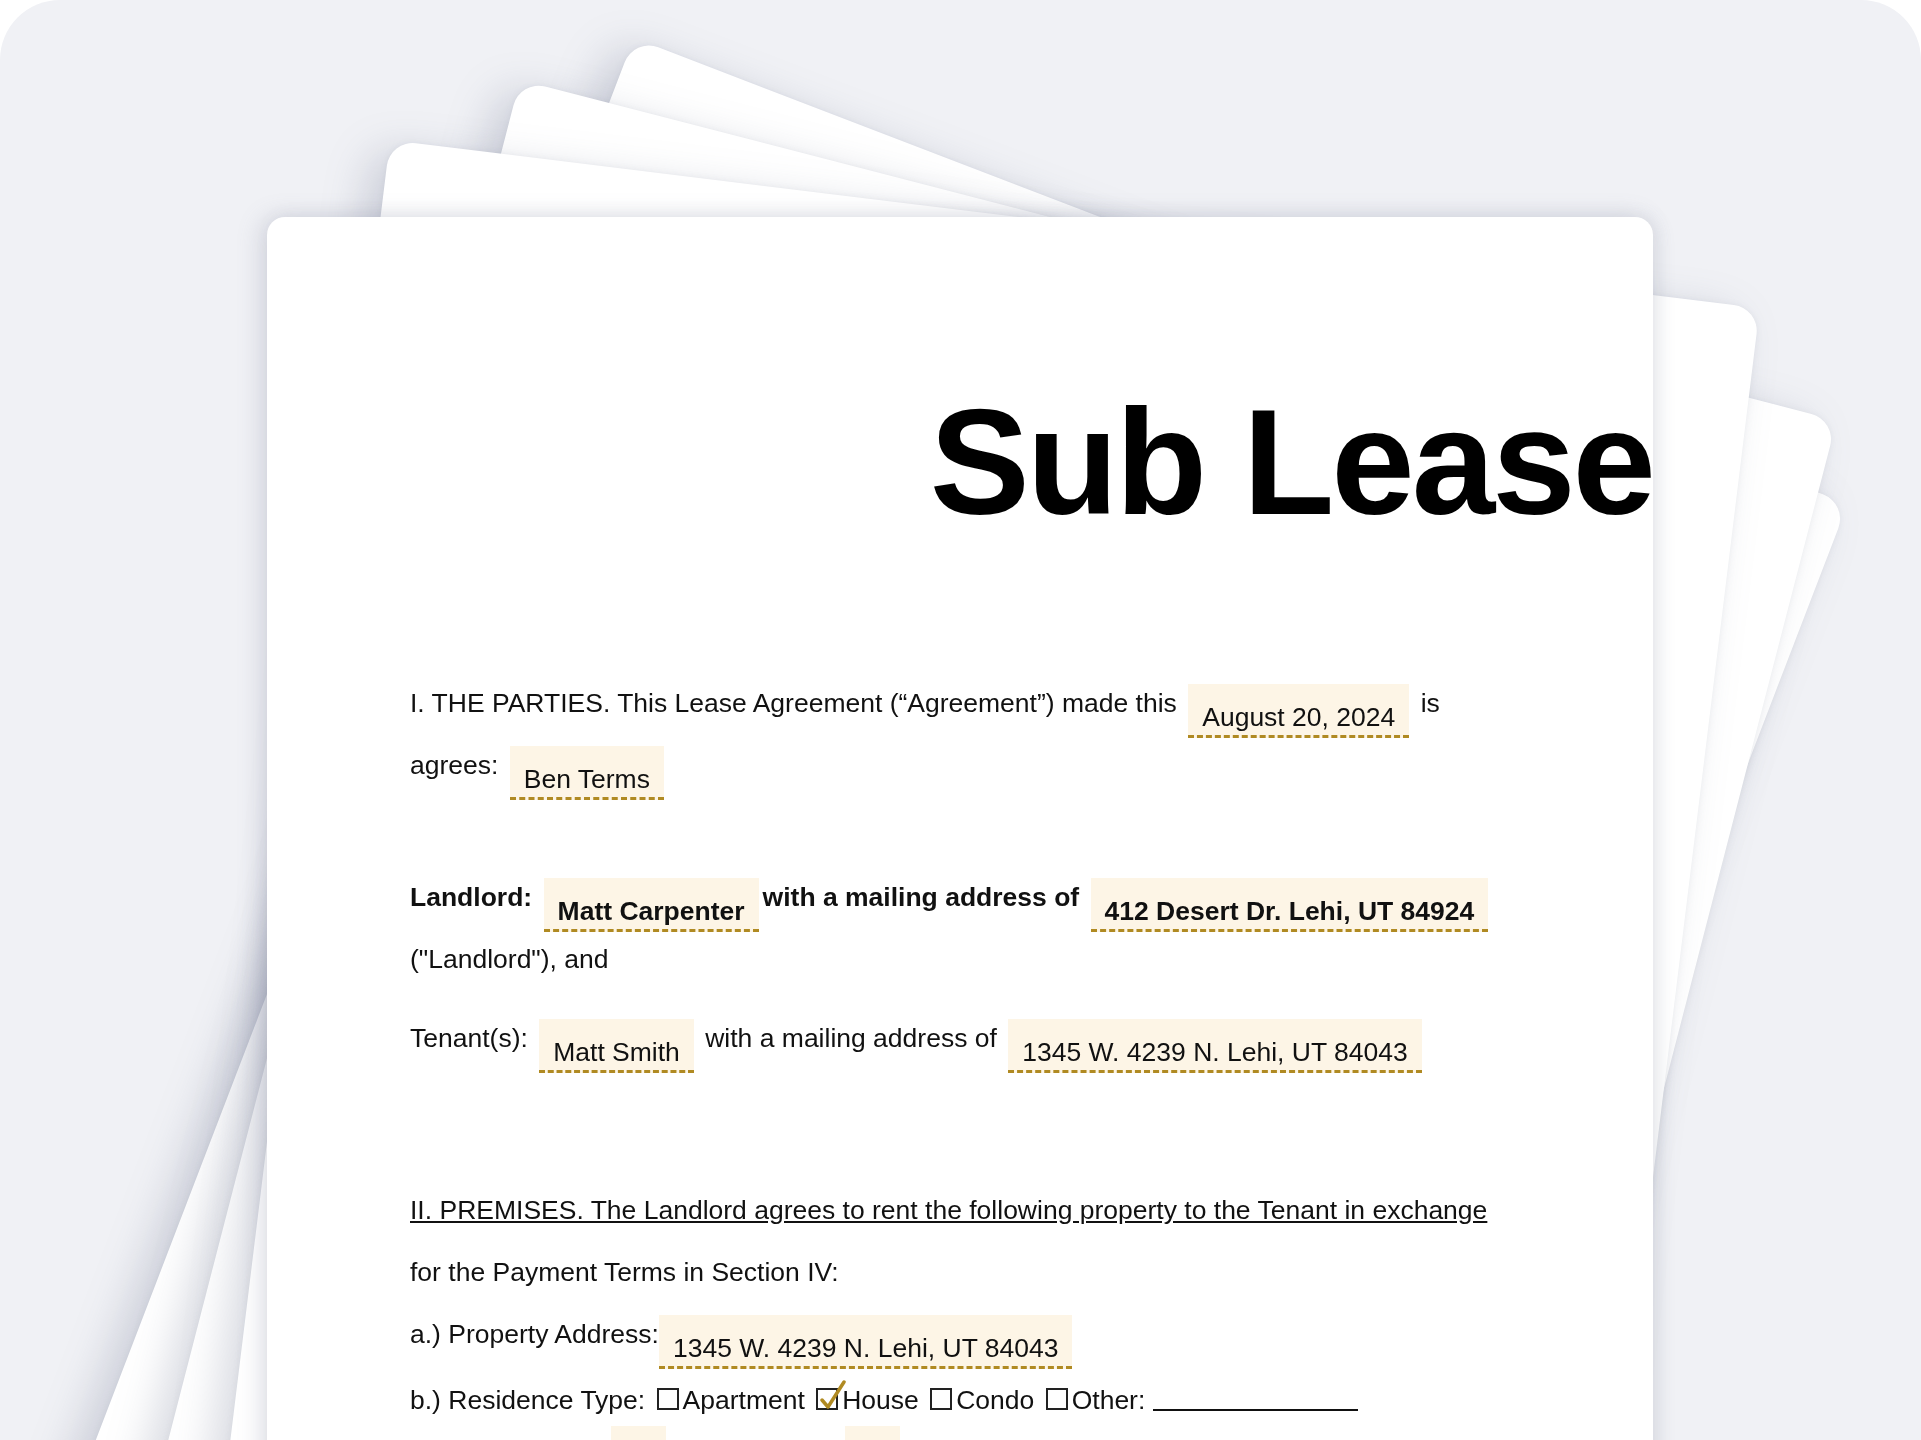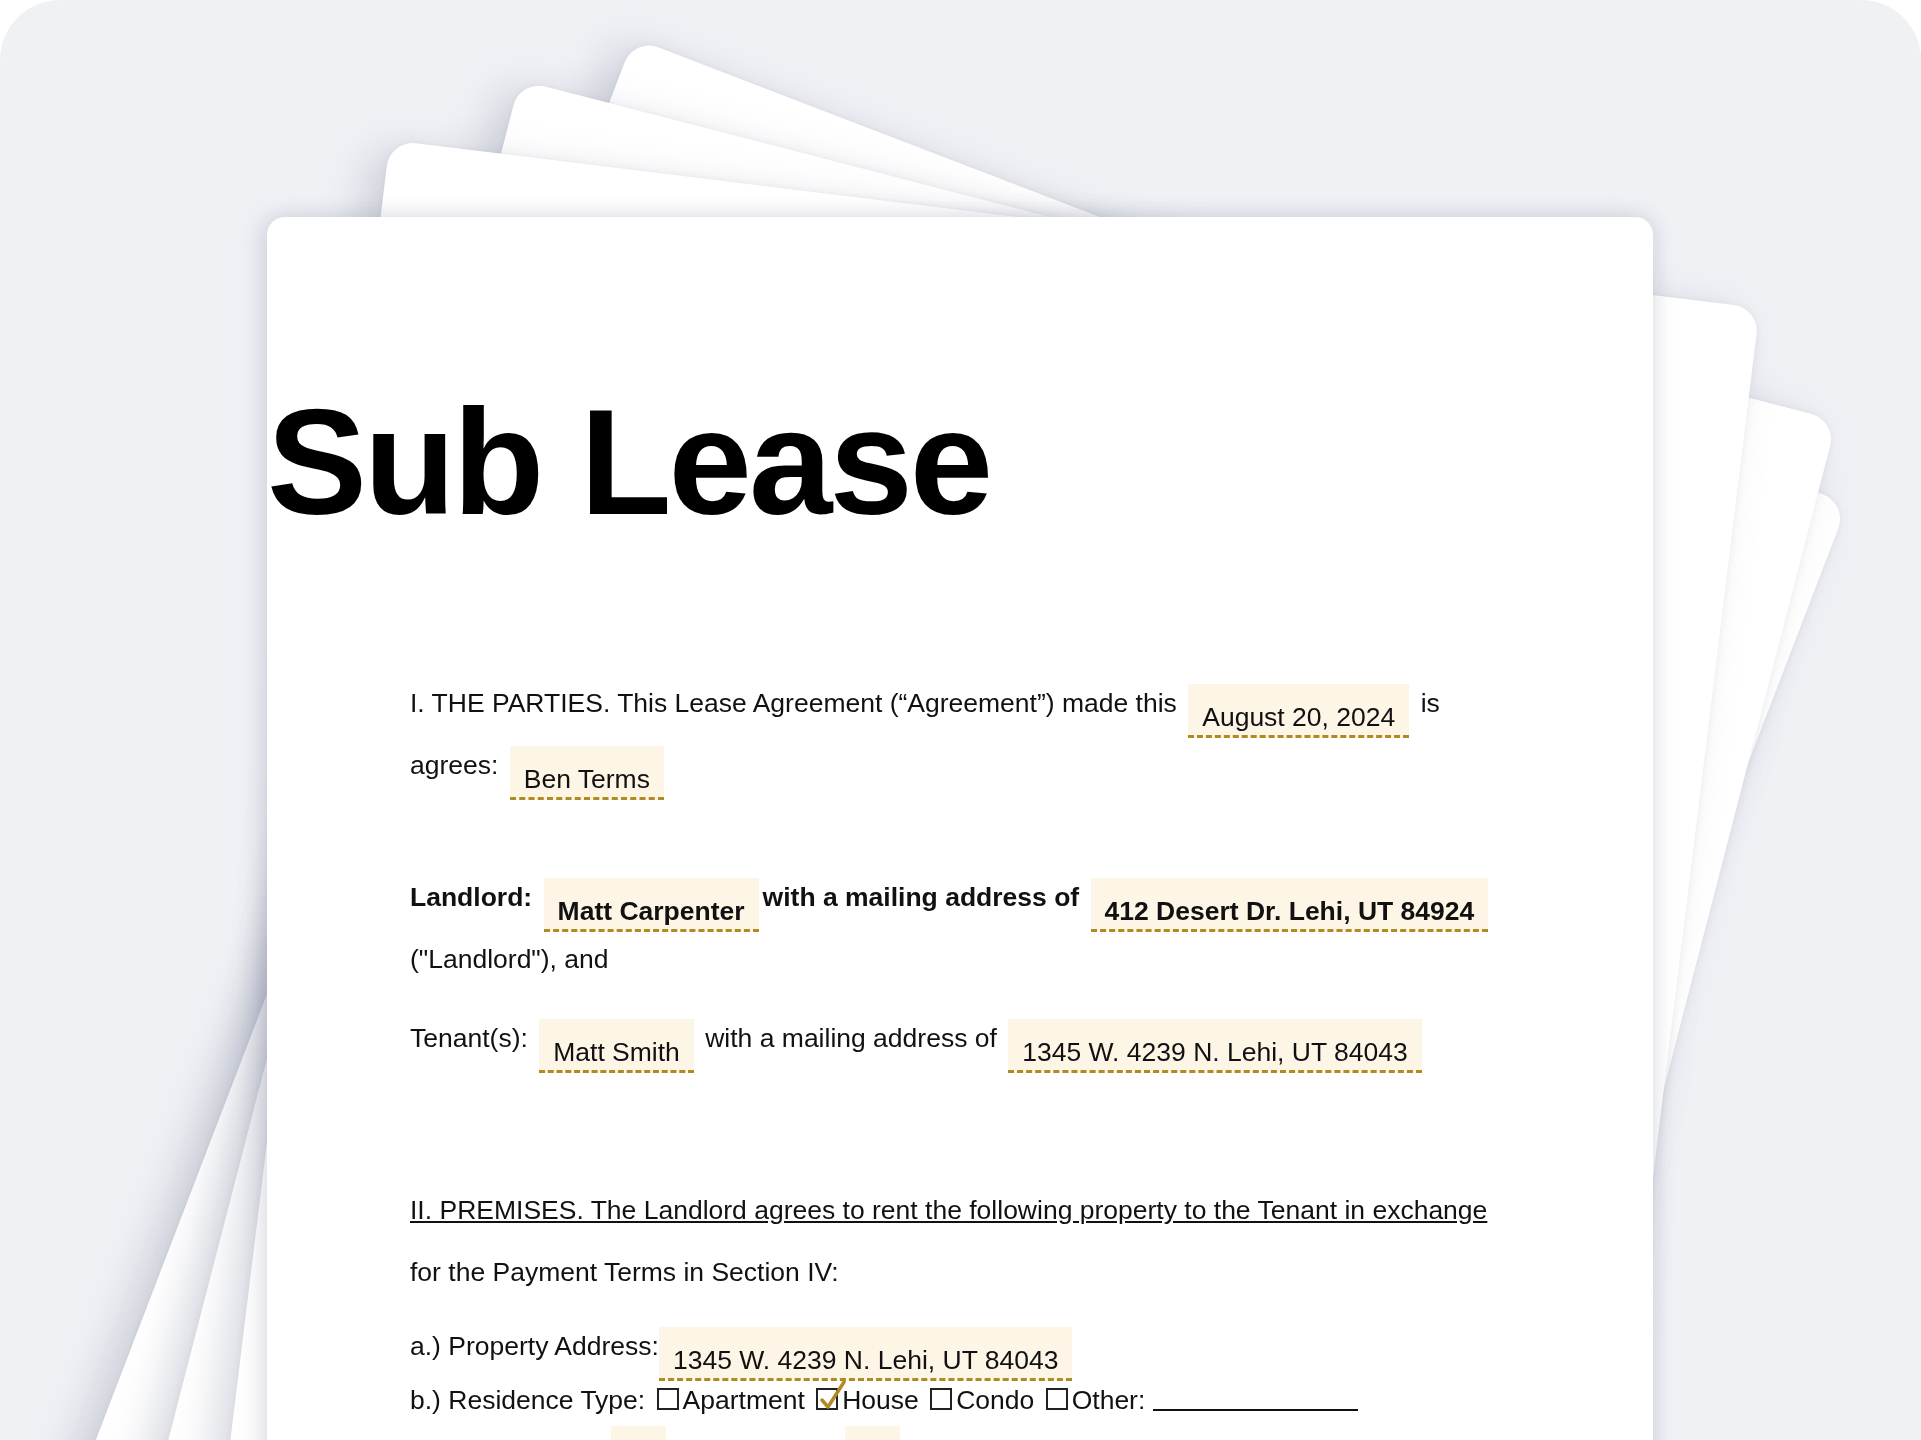--- a/index.html
+++ b/index.html
@@ -19,21 +19,21 @@
   .sheet-a { left:634px; top:38px; width:1300px; height:1900px; transform: rotate(21deg); }
   .sheet-b { left:520px; top:80px; width:1360px; height:1900px; transform: rotate(14.5deg); }
   .sheet-c { left:390px; top:140px; width:1380px; height:1900px; transform: rotate(7deg); }
 
   .doc {
     position:absolute; left:267px; top:217px; width:1386px; height:1300px;
     background:#ffffff; border-radius:18px;
     box-shadow: -6px 0 24px rgba(110,115,140,0.22), 6px 0 18px rgba(110,115,140,0.10);
   }
   .title {
-    position:absolute; left:0; right:0; top:170px; text-align:left;
+    position:absolute; left:0; right:0; top:170px; text-align:right;
     font-family:"Liberation Sans", sans-serif; font-weight:700;
     font-size:150px; letter-spacing:-3px; color:#000; line-height:1;
   }
   .body-text {
     position:absolute; left:143px; width:1180px;
     font-family:"Liberation Sans", sans-serif; font-size:26.5px; color:#111;
     white-space:nowrap;
   }
   .line { position:absolute; left:0; height:40px; line-height:40px; }
   .field {
@@ -84,21 +84,21 @@
         <span>with a mailing address of</span>
         <span class="field">1345 W. 4239 N. Lehi, UT 84043</span>
       </div>
 
       <div class="line" style="top:973px;text-decoration:underline;">
         <span>II. PREMISES. The Landlord agrees to rent the following property to the Tenant in exchange</span>
       </div>
       <div class="line" style="top:1035px;">
         <span>for the Payment Terms in Section IV:</span>
       </div>
-      <div class="line" style="top:1097px;margin-top:12px;">
+      <div class="line" style="top:1097px;">
         <span>a.) Property Address:</span><span class="field" style="margin-left:0;">1345 W. 4239 N. Lehi, UT 84043</span>
       </div>
       <div class="line" style="top:1163px;text-align:center;">
         <span>b.) Residence Type:</span>
         <span class="box"></span><span>Apartment</span>
         <span class="box">
           <svg class="check" viewBox="0 0 26 30">
               <path d="M2 20 L8 27 L24 2" stroke="#b08a22" stroke-width="3.5" fill="none" stroke-linecap="round" stroke-linejoin="round"></path>
             </svg>
         </span><span>House</span>

